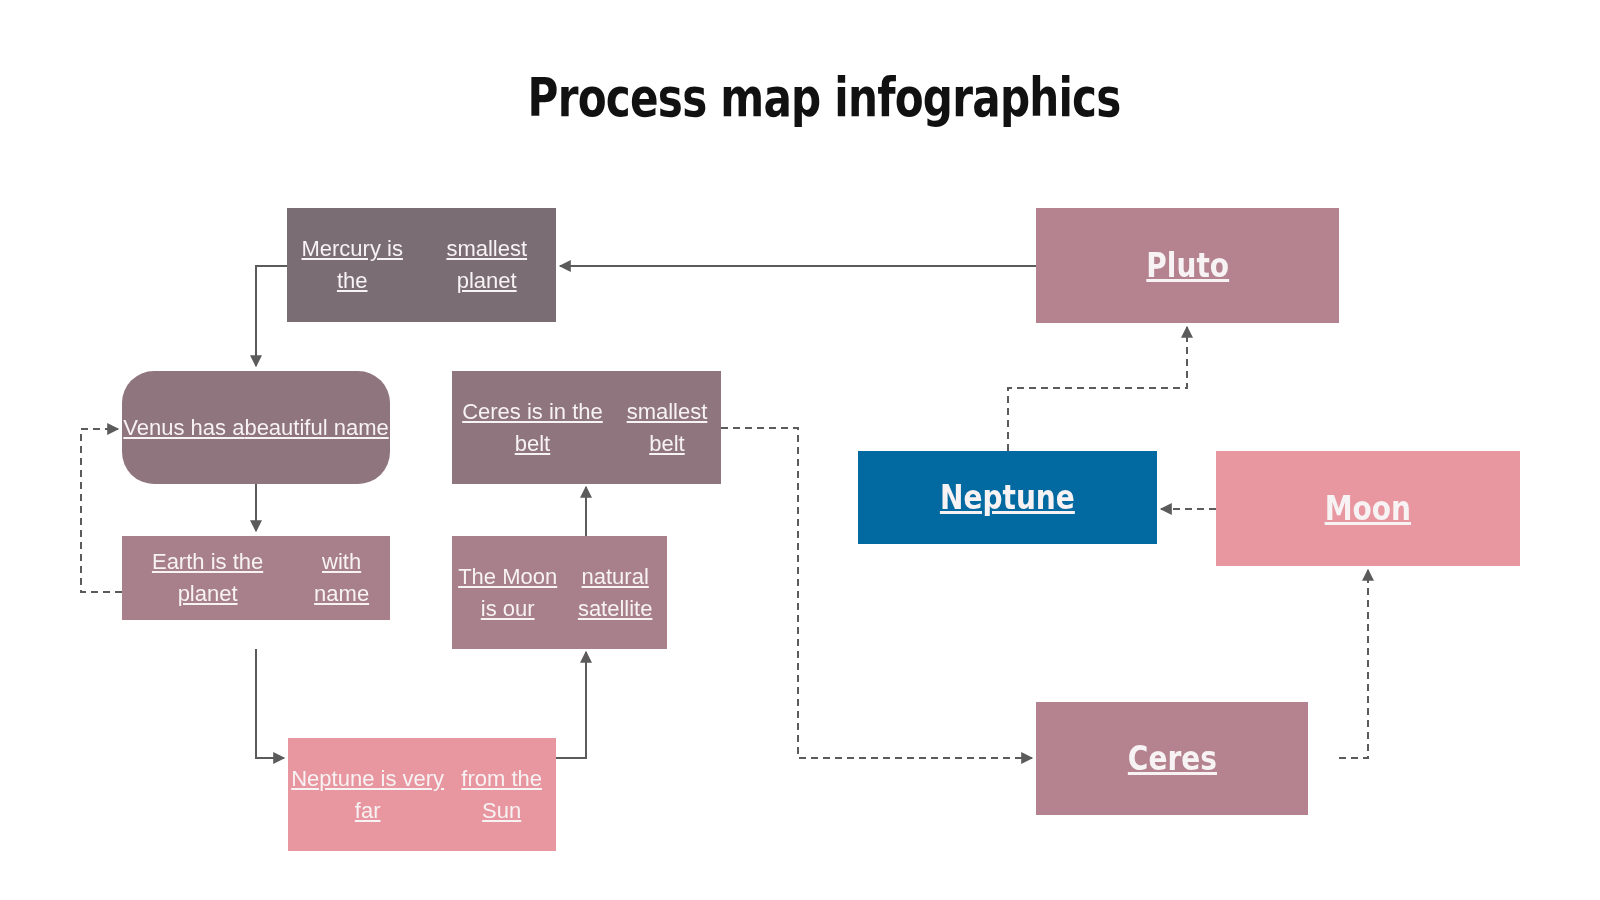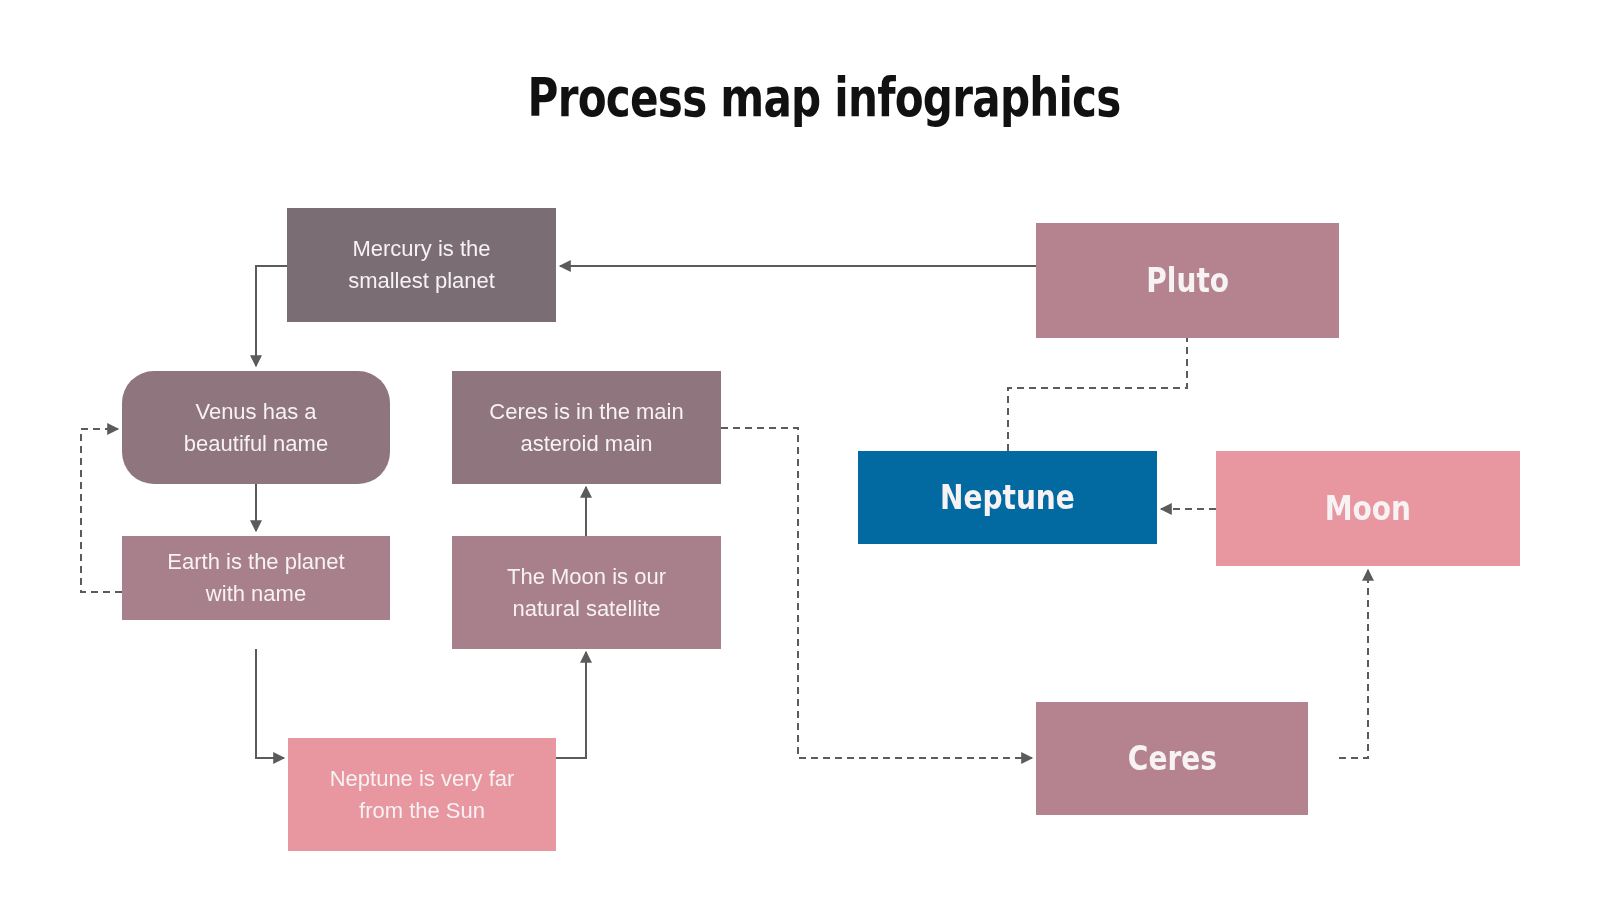--- a/index.html
+++ b/index.html
@@ -32,25 +32,26 @@
     white-space: nowrap;
   }
   svg.connectors {
     position: absolute;
     left: 0; top: 0;
     width: 1600px; height: 900px;
   }
   .box {
     position: absolute;
     display: flex;
-    flex-direction: column;
+    flex-direction: row;
     align-items: center;
     justify-content: center;
     text-align: center;
     color: #f7f2f3;
+    text-decoration: underline;
   }
   .body-box .tline {
     font-size: 22px;
     line-height: 32px;
     font-family: "Liberation Sans", sans-serif;
   }
   .head-box .hlabel {
     display: inline-block;
     font-family: "DejaVu Sans", sans-serif;
     font-weight: bold;
@@ -94,40 +95,40 @@
     <div class="tline">Mercury is the</div>
     <div class="tline">smallest planet</div>
   </div>
 
   <div class="box body-box" style="left: 122px; top: 371px; width: 268px; height: 113px; background: rgb(143, 117, 126); border-radius: 32px;">
     <div class="tline">Venus has a</div>
     <div class="tline">beautiful name</div>
   </div>
 
   <div class="box body-box" style="left: 452px; top: 371px; width: 269px; height: 113px; background: rgb(143, 117, 126);">
-    <div class="tline">Ceres is in the main</div>
-    <div class="tline">asteroid main</div>
+    <div class="tline">Ceres is in the belt</div>
+    <div class="tline">smallest belt</div>
   </div>
 
   <div class="box body-box" style="left: 122px; top: 536px; width: 268px; height: 84px; background: rgb(168, 128, 139);">
     <div class="tline">Earth is the planet</div>
     <div class="tline">with name</div>
   </div>
 
-  <div class="box body-box" style="left: 452px; top: 536px; width: 269px; height: 113px; background: rgb(168, 128, 139);">
+  <div class="box body-box" style="left: 452px; top: 536px; width: 215px; height: 113px; background: rgb(168, 128, 139);">
     <div class="tline">The Moon is our</div>
     <div class="tline">natural satellite</div>
   </div>
 
   <div class="box body-box" style="left: 288px; top: 702px; width: 268px; height: 113px; background: rgb(232, 150, 159); margin-top: 36px;">
     <div class="tline">Neptune is very far</div>
     <div class="tline">from the Sun</div>
   </div>
 
-  <div class="box head-box" style="left: 1036px; top: 208px; width: 303px; height: 115px; background: rgb(180, 131, 143); margin-top: 15px;">
+  <div class="box head-box" style="left: 1036px; top: 208px; width: 303px; height: 115px; background: rgb(180, 131, 143);">
     <span class="hlabel">Pluto</span>
   </div>
 
   <div class="box head-box" style="left: 858px; top: 451px; width: 299px; height: 93px; background: #0369a1;">
     <span class="hlabel">Neptune</span>
   </div>
 
   <div class="box head-box" style="left: 1216px; top: 451px; width: 304px; height: 115px; background: rgb(232, 150, 159);">
     <span class="hlabel">Moon</span>
   </div>

